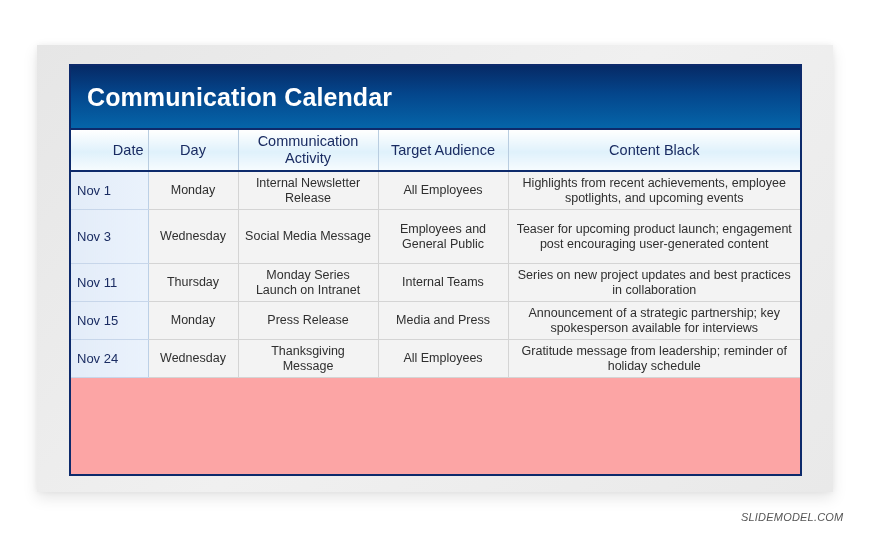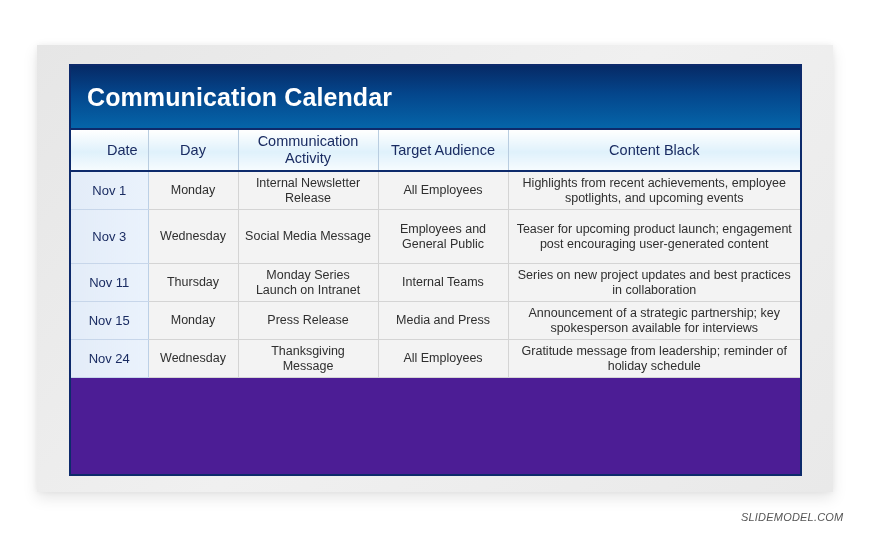--- a/index.html
+++ b/index.html
@@ -1,33 +1,33 @@
 <!DOCTYPE html>
 <html><head>
 <meta charset="utf-8">
 <style>
   html, body { margin:0; padding:0; }
   body { width:870px; height:539px; background:#ffffff; position:relative; overflow:hidden; font-family:"Liberation Sans", sans-serif; }
   .slide { position:absolute; left:37px; top:45px; width:796px; height:447px;
     background:linear-gradient(135deg,#e6e6e6 0%,#f0f0f0 50%,#e9e9e9 100%);
     box-shadow: 0 6px 14px rgba(0,0,0,0.10), 0 0 6px rgba(0,0,0,0.05); }
   .panel { position:absolute; left:69px; top:64px; width:729px; height:408px;
-    border:2px solid #0d2a6b; background:#4c1d95; }
+    border:2px solid #0d2a6b; background:#fca5a5; }
   .title-band { position:absolute; left:0; top:0; width:729px; height:62px;
     background:linear-gradient(to bottom,#062a66 0%,#04468c 45%,#0565a9 100%);
     border-bottom:2px solid #0d2a6b; }
   .title { position:absolute; left:16px; top:17px; color:#ffffff; font-weight:bold; font-size:25px; letter-spacing:0.1px; }
   table { position:absolute; left:0; top:64px; border-collapse:collapse; table-layout:fixed; width:729px; }
   th { height:40px; font-weight:normal; font-size:14.5px; color:#1a2c62; text-align:center; line-height:17px;
     background:linear-gradient(to bottom,#ffffff 0%,#dff1fb 55%,#f6fbfe 100%);
     border-left:1px solid #b9cde0; border-bottom:2px solid #0d2a6b; padding:0 4px; }
-  th:first-child { border-left:none; text-align:center; padding-left:30px; }
+  th:first-child { border-left:none; text-align:right; padding-left:30px; }
   td { font-size:12.5px; color:#2f2f2f; text-align:center; line-height:15px; background:#f3f3f3;
     border-left:1px solid #d4d4d4; border-bottom:1px solid #d4d4d4; padding:0 6px; }
-  td.date { background:linear-gradient(to right,#e3ecf8,#eaf2fc); color:#1a2c62; text-align:center; padding-left:6px; font-size:13px; border-left:none; border-bottom:1px solid #c7d6ea; border-right:1px solid #bcd0e6; }
+  td.date { background:linear-gradient(to right,#e3ecf8,#eaf2fc); color:#1a2c62; text-align:left; padding-left:6px; font-size:13px; border-left:none; border-bottom:1px solid #c7d6ea; border-right:1px solid #bcd0e6; }
   tr.r-h2 td { height:37px; }
   tr.r-h3 td { height:53px; }
   .watermark { position:absolute; left:741px; top:511px; font-size:11px; color:#555; letter-spacing:0.2px;font-style:italic; }
 </style>
 </head>
 <body>
 
 <div class="slide"></div>
 
 <div class="panel">

